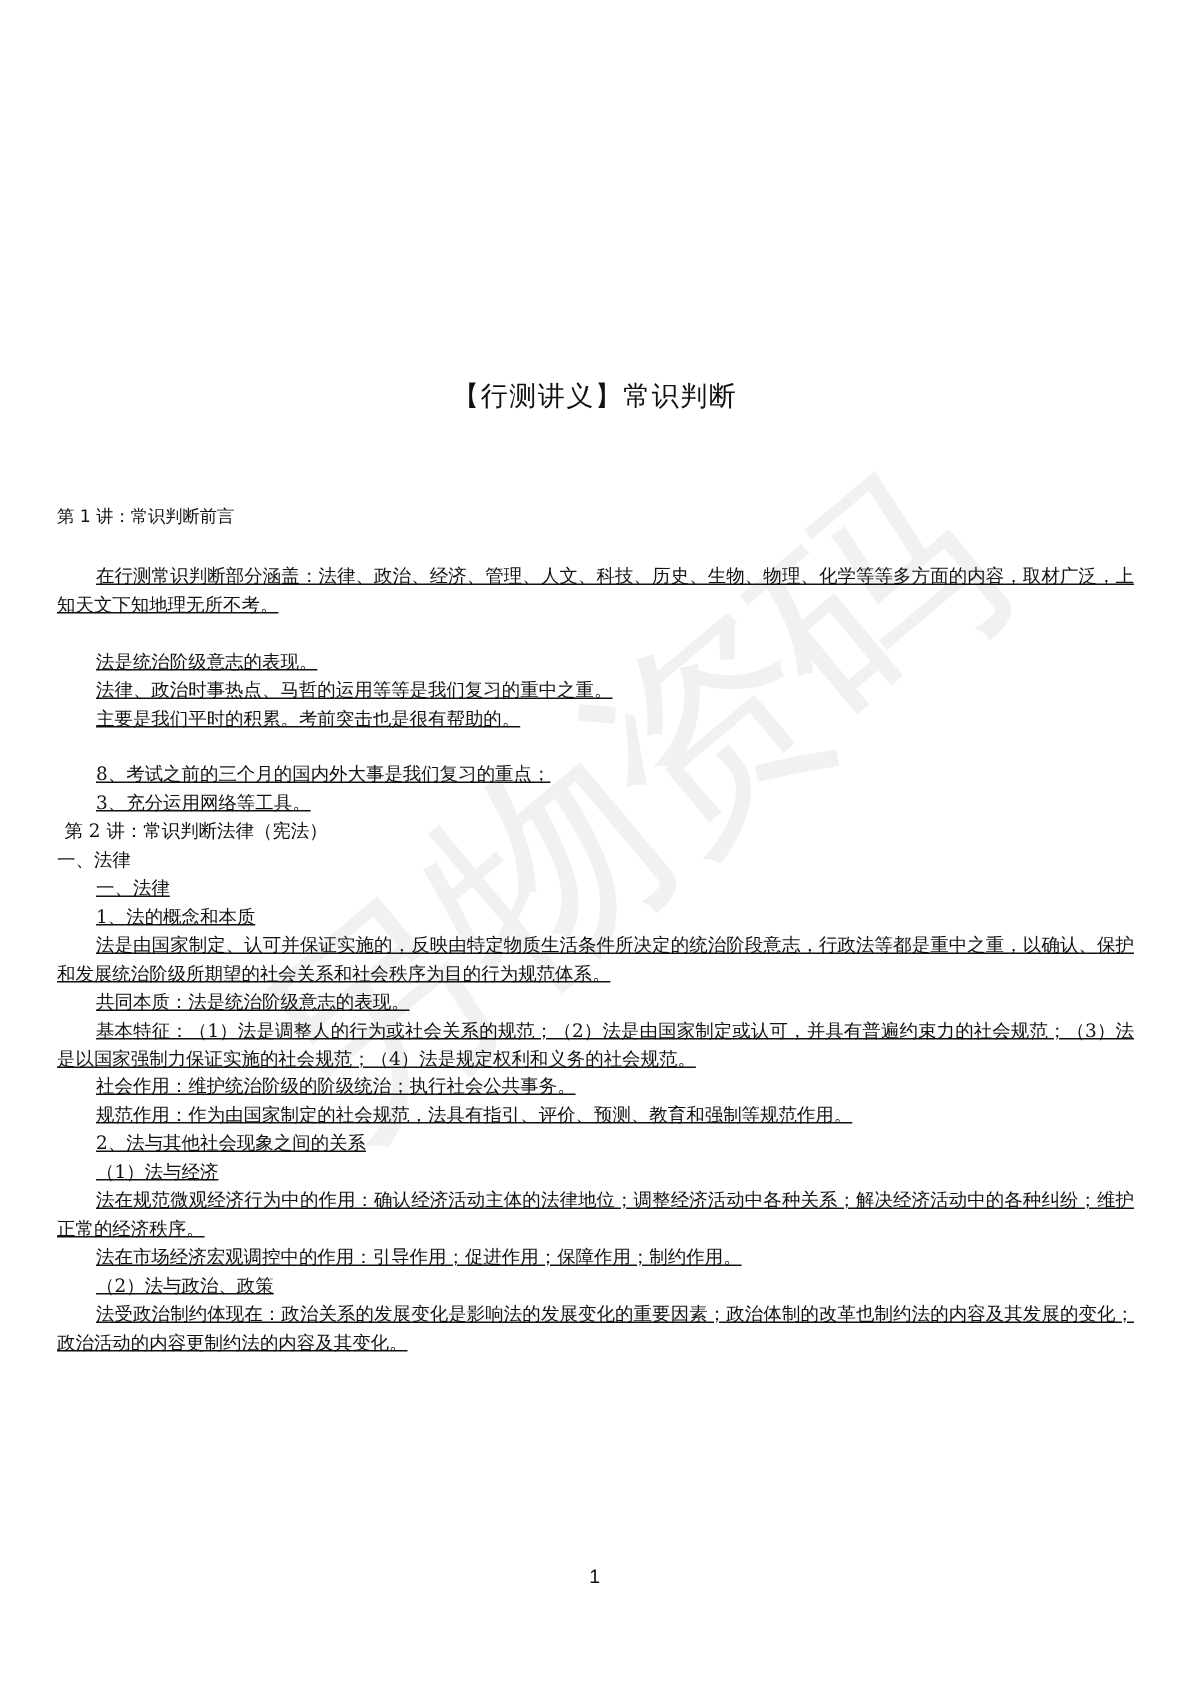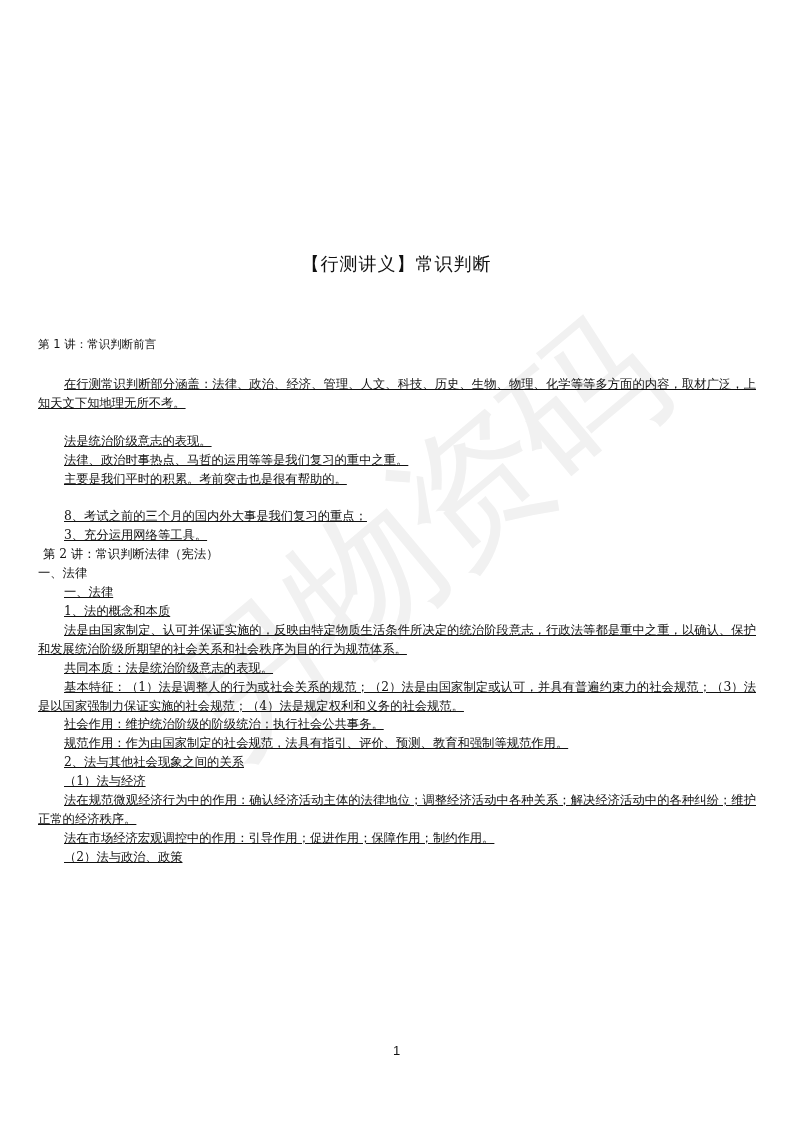--- a/index.html
+++ b/index.html
@@ -49,15 +49,16 @@
     <p class="ind">法是由国家制定、认可并保证实施的，反映由特定物质生活条件所决定的统治阶段意志，行政法等都是重中之重，以确认、保护和发展统治阶级所期望的社会关系和社会秩序为目的行为规范体系。</p>
     <p class="ind">共同本质：法是统治阶级意志的表现。</p>
     <p class="ind">基本特征：（1）法是调整人的行为或社会关系的规范；（2）法是由国家制定或认可，并具有普遍约束力的社会规范；（3）法是以国家强制力保证实施的社会规范；（4）法是规定权利和义务的社会规范。</p>
     <p class="ind">社会作用：维护统治阶级的阶级统治；执行社会公共事务。</p>
     <p class="ind">规范作用：作为由国家制定的社会规范，法具有指引、评价、预测、教育和强制等规范作用。</p>
     <p class="ind">2、法与其他社会现象之间的关系</p>
     <p class="ind">（1）法与经济</p>
     <p class="ind">法在规范微观经济行为中的作用：确认经济活动主体的法律地位；调整经济活动中各种关系；解决经济活动中的各种纠纷；维护正常的经济秩序。</p>
     <p class="ind">法在市场经济宏观调控中的作用：引导作用；促进作用；保障作用；制约作用。</p>
     <p class="ind">（2）法与政治、政策</p>
+    <p class="ind">法受政治制约体现在：政治关系的发展变化是影响法的发展变化的重要因素；政治体制的改革也制约法的内容及其发展的变化；政治活动的内容更制约法的内容及其变化。</p>
   </div>
 
 <div class="pagenum">1</div>
 
 </body></html>

